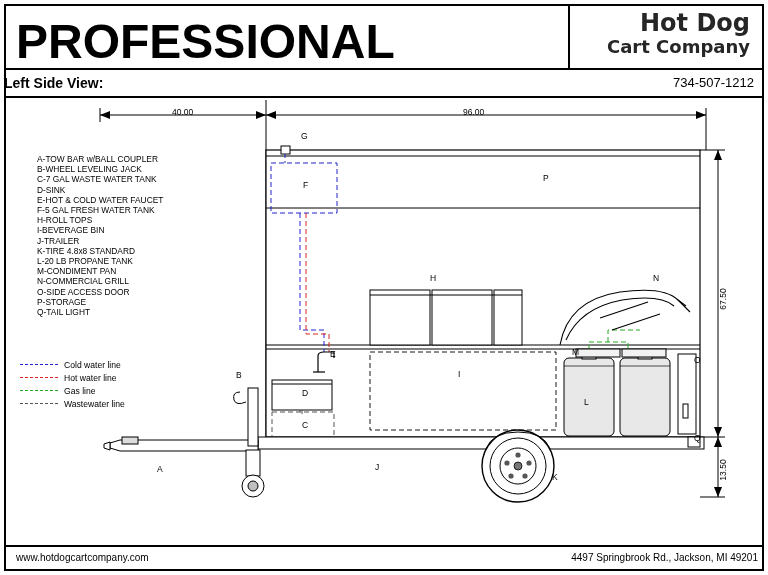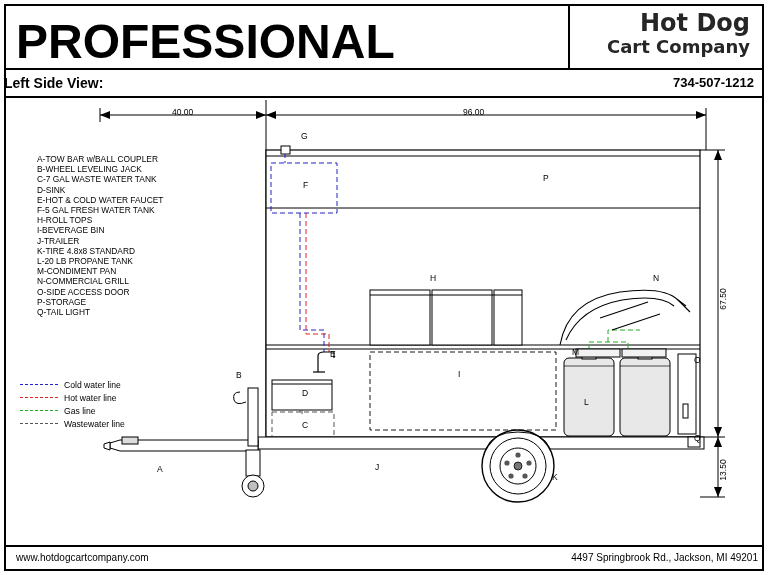--- a/index.html
+++ b/index.html
@@ -84,21 +84,21 @@
     position: absolute;
     left: 4px; top: 75px;
     font-size: 14px;
     font-weight: bold;
     color: #000;
   }
   .phone {
     position: absolute;
     right: 14px; top: 75px;
     font-size: 13px;
-    font-weight: bold;
+    font-weight: normal;
     color: #000;
   }
   
   .footer-row {
     position: absolute;
     left: 6px; top: 545px;
     width: 756px; height: 24px;
     border-top: 2px solid #000;
     box-sizing: border-box;
   }
@@ -126,21 +126,20 @@
     line-height: 10.2px;
     color: #000;
     white-space: nowrap;
     font-family: "Liberation Sans", sans-serif;
     margin-left: 17px;
   }
   .linekey {
     position: absolute;
     left: 20px; top: 358px;
     width: 180px;
-    margin-top: 20px;
   }
   .linekey-row {
     display: flex;
     align-items: center;
     height: 13px;
   }
   .lk-swatch {
     width: 38px;
     height: 0;
     border-top-width: 1px;

